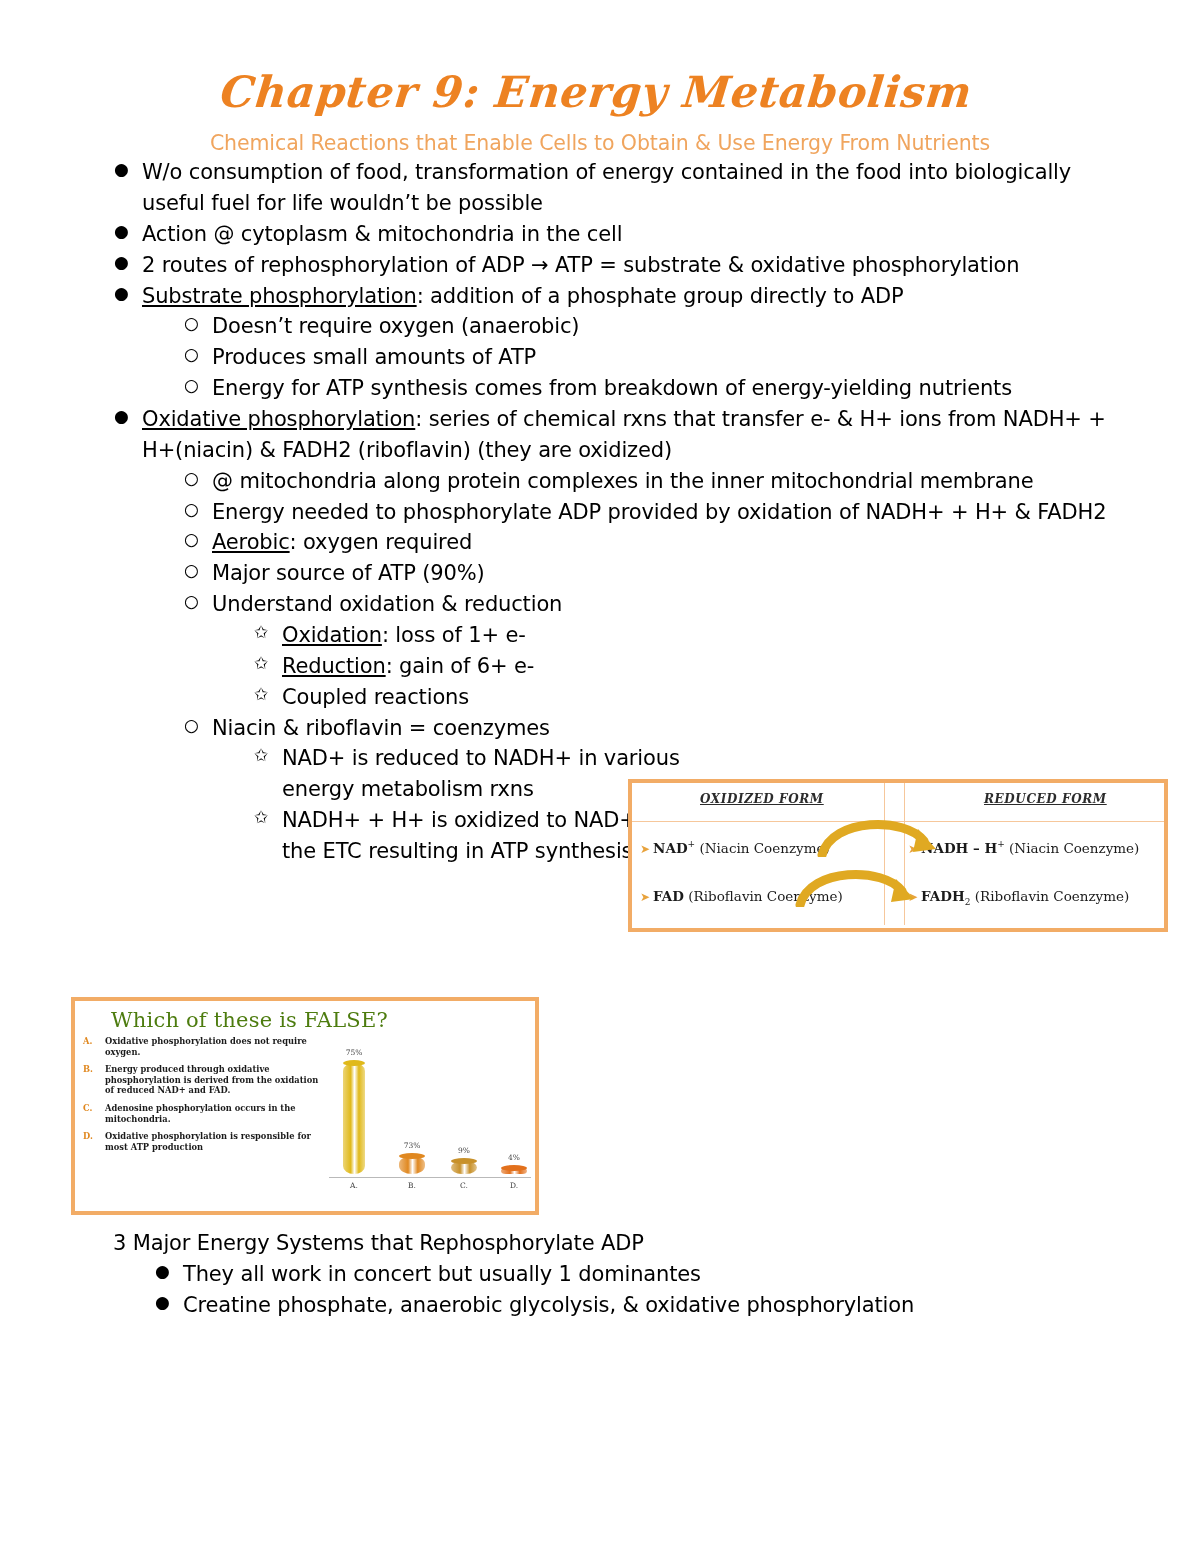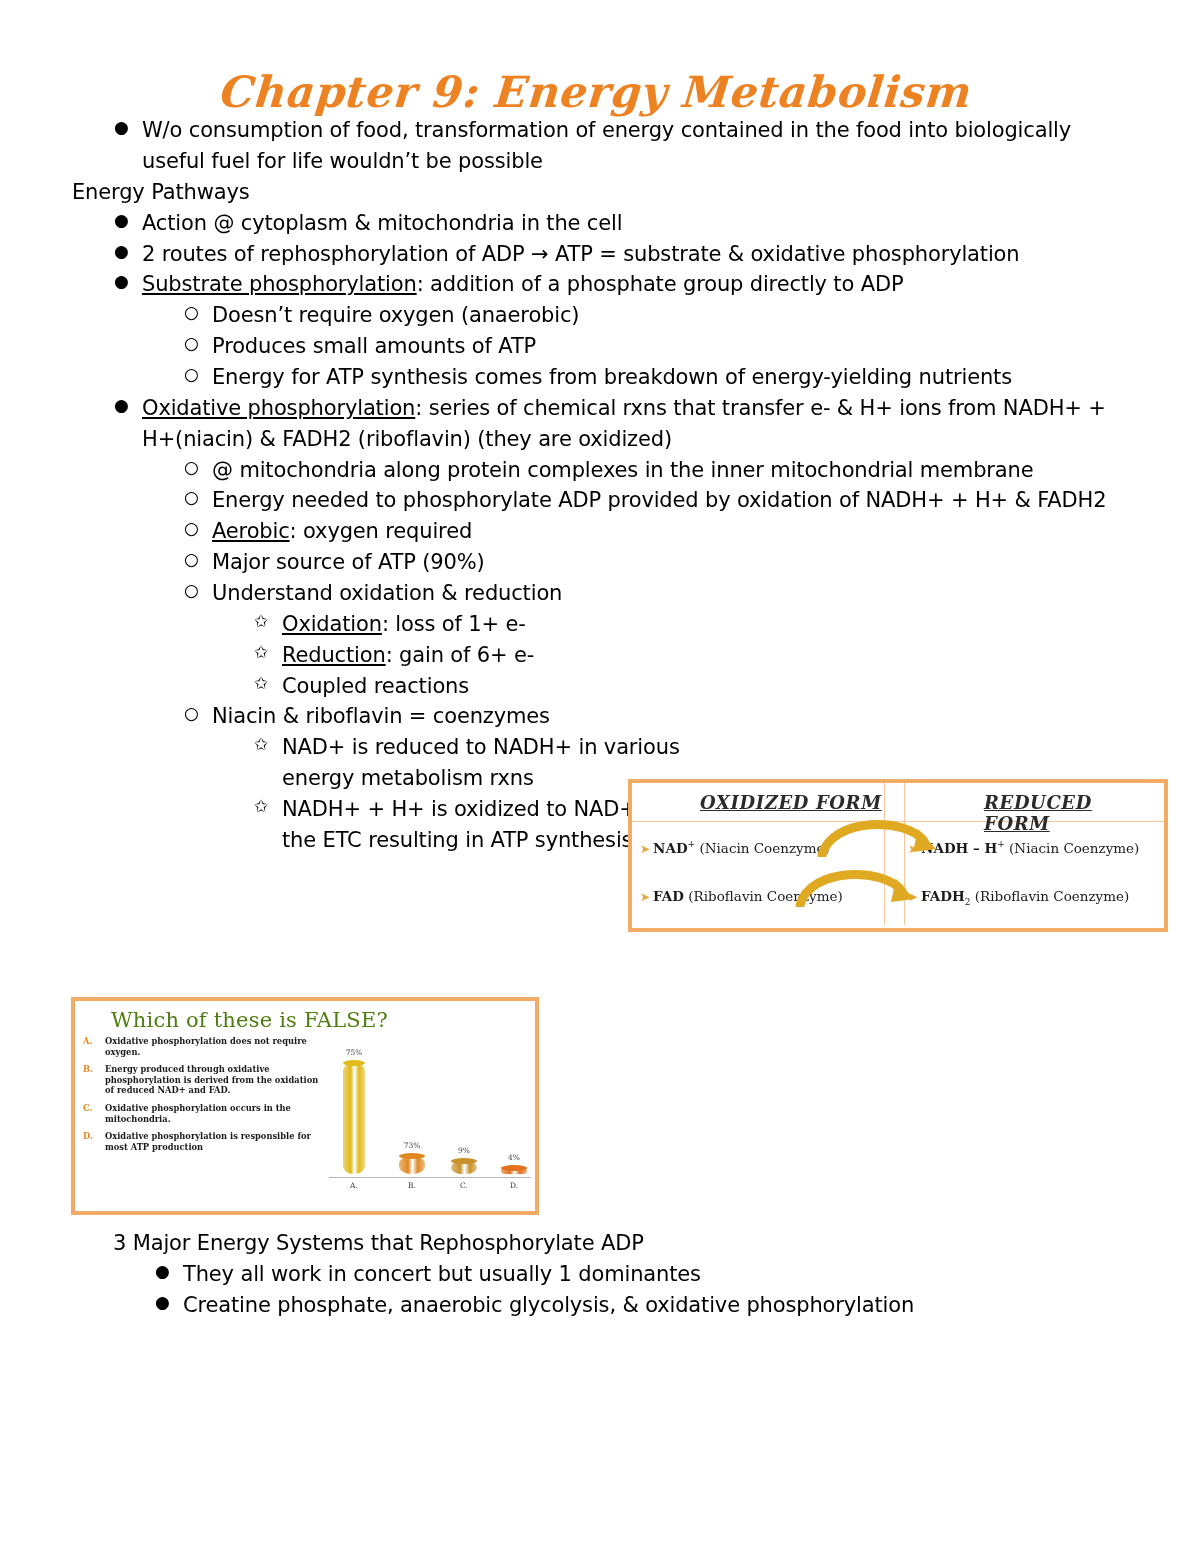--- a/index.html
+++ b/index.html
@@ -101,21 +101,21 @@
     font-family: "DejaVu Serif", serif;
   }
   .cz-headrow {
     position: relative;
     height: 38px;
     border-bottom: 1px solid #F6C79B;
   }
   .cz-head {
     position: absolute;
     top: 9px;
-    font-size: 18px;
+    font-size: 12px;
     font-style: italic;
     font-weight: bold;
     letter-spacing: 0.6px;
     text-decoration: underline;
     color: #2b2b2b;
   }
   .cz-head.left  { left: 68px; }
   .cz-head.right { left: 352px; }
   .cz-vline {
     position: absolute;
@@ -247,29 +247,29 @@
     letter-spacing: -0.15px;
     margin-left: 41px;
   }
 </style>
 </head>
 <body>
 
 <div class="page">
 
   <h1 class="doc-title">Chapter 9: Energy Metabolism</h1>
+  <div class="doc-subtitle">Chemical Reactions that Enable Cells to Obtain &amp; Use Energy From Nutrients</div>
 
   <div class="outline">
 
     <div class="row lvl1">
       <span class="bullet">●</span>
       <span class="txt">W/o consumption of food, transformation of energy contained in the food into biologically useful fuel for life wouldn’t be possible</span>
     </div>
 
-    <div class="lvl0">Energy Pathways</div>
     <div class="row lvl1">
       <span class="bullet">●</span>
       <span class="txt">Action @ cytoplasm &amp; mitochondria in the cell</span>
     </div>
 
 
     <div class="row lvl1">
       <span class="bullet">●</span>
       <span class="txt">2 routes of rephosphorylation of ADP → ATP = substrate &amp; oxidative phosphorylation</span>
     </div>
@@ -393,21 +393,21 @@
         <div class="qopt">
           <span class="qletter">A.</span>
           <span class="qtext">Oxidative phosphorylation does not require oxygen.</span>
         </div>
         <div class="qopt">
           <span class="qletter">B.</span>
           <span class="qtext">Energy produced through oxidative phosphorylation is derived from the oxidation of reduced NAD+ and FAD.</span>
         </div>
         <div class="qopt">
           <span class="qletter">C.</span>
-          <span class="qtext">Oxidative phosphorylation occurs in the mitochondria.</span>
+          <span class="qtext">Adenosine phosphorylation occurs in the mitochondria.</span>
         </div>
         <div class="qopt">
           <span class="qletter">D.</span>
           <span class="qtext">Oxidative phosphorylation is responsible for most ATP production</span>
         </div>
       </div>
       <div class="quiz-chart">
         <div class="axis"></div>
         <div id="bars-host">
             <div class="bar" style="left: 18px; width: 22px; height: 110.625px; background: linear-gradient(to right, rgba(224, 185, 26, 0.6) 0%, rgb(224, 185, 26) 35%, rgba(255, 255, 255, 0.667) 52%, rgb(224, 185, 26) 72%, rgba(224, 185, 26, 0.533) 100%);">

